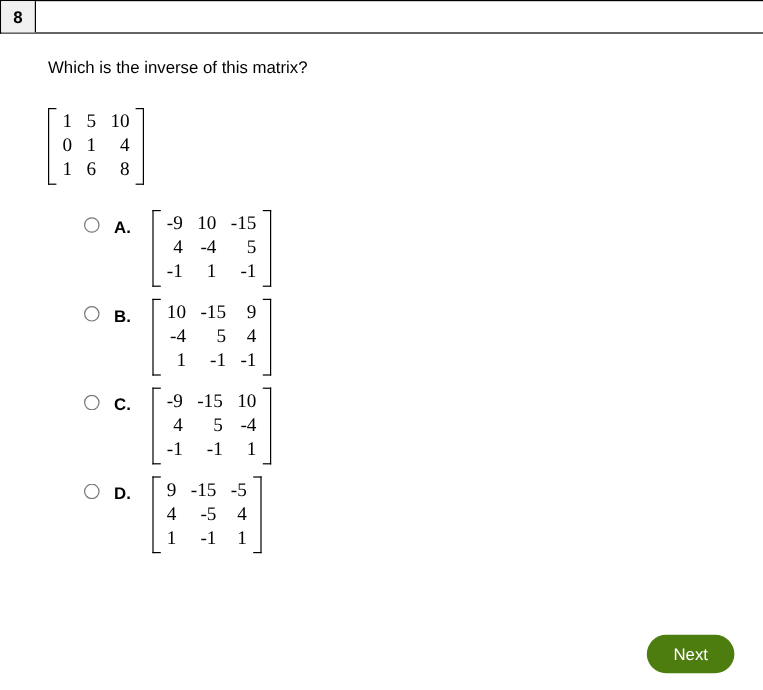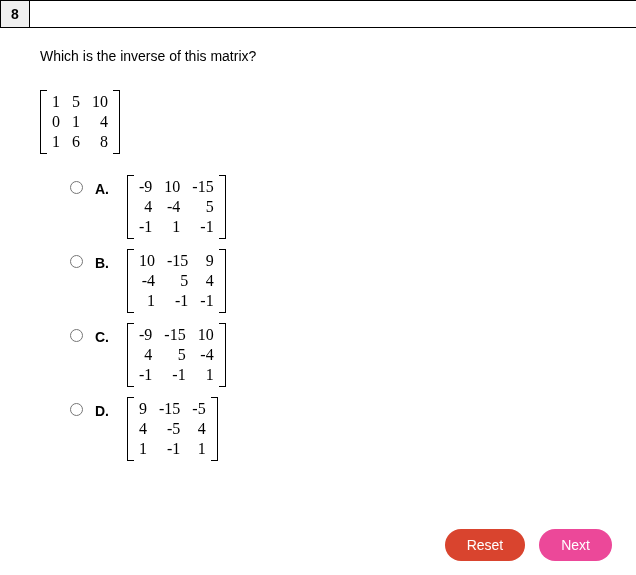--- a/index.html
+++ b/index.html
@@ -82,21 +82,21 @@
     }
     .btn {
       border: none;
       border-radius: 18px;
       color: #fff;
       font-size: 14px;
       padding: 8px 22px;
       cursor: pointer;
     }
     .btn-reset { background: #d9442e; }
-    .btn-next { background: #ec4899; }
+    .btn-next { background: #4d7c0f; }
   </style>
 </head>
 <body>
 
 <div class="qnum-bar">
   <div class="qnum">8</div>
 </div>
 
 <div class="content">
   <p class="question-text">Which is the inverse of this matrix?</p>
@@ -224,15 +224,14 @@
                 <td>1</td>
               </tr>
         </tbody>
           </table>
       </div>
     </div>
   </div>
 </div>
 
 <div class="footer">
-  <button class="btn btn-reset">Reset</button>
   <button class="btn btn-next">Next</button>
 </div>
 
 </body></html>

